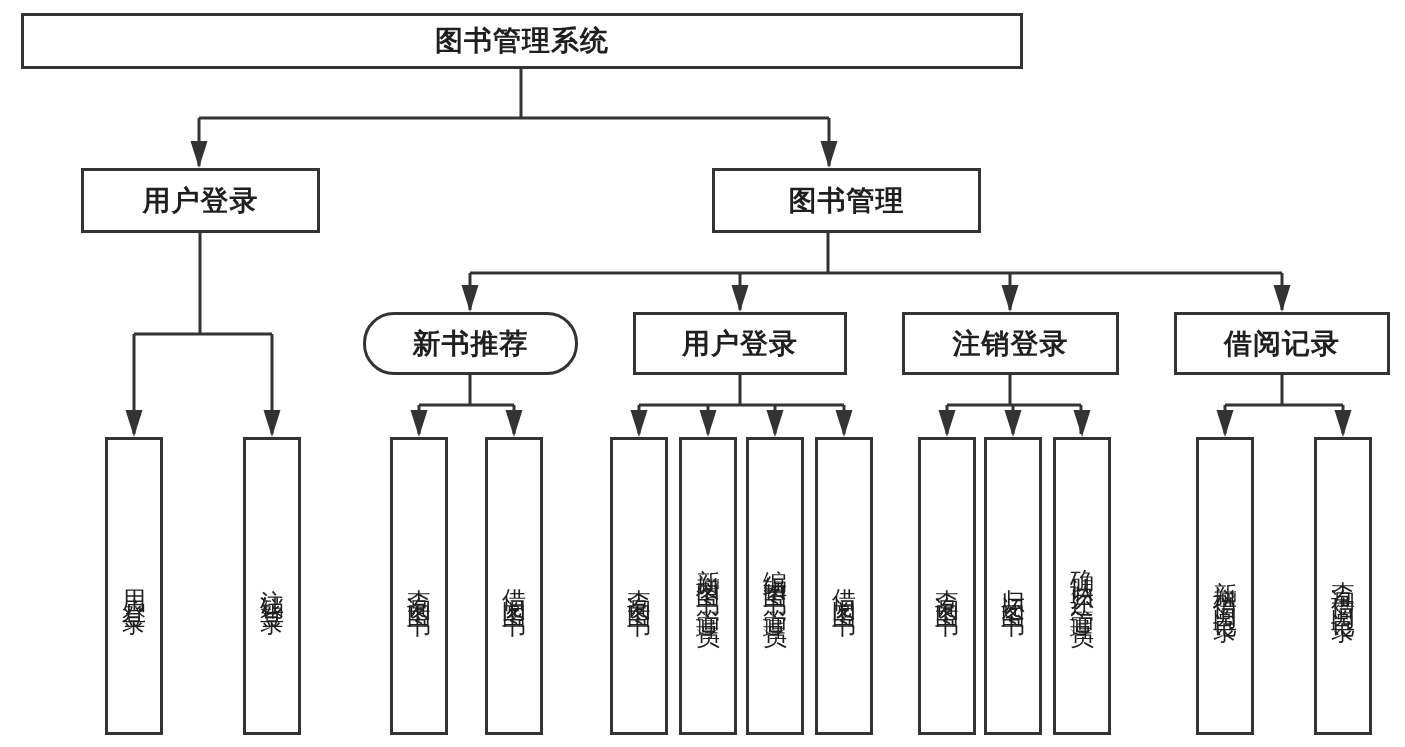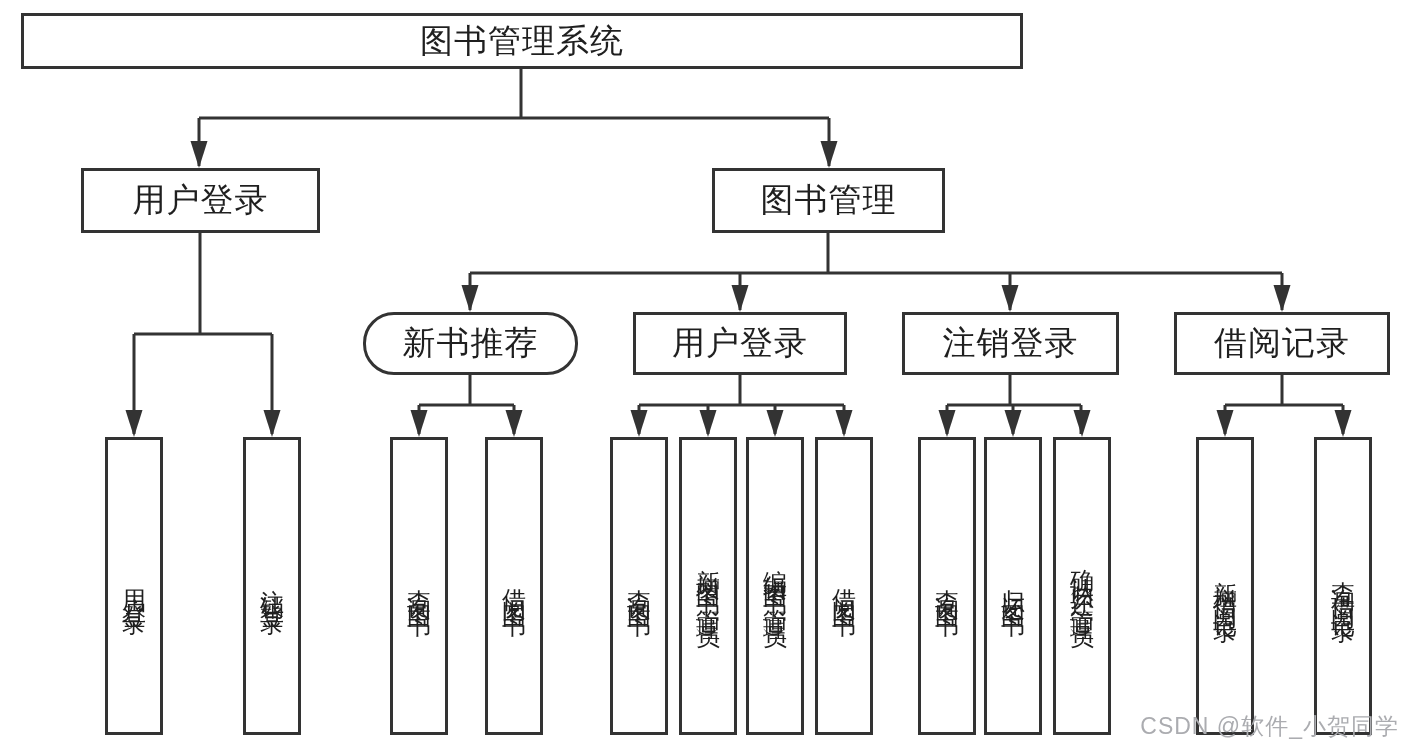--- a/index.html
+++ b/index.html
@@ -17,24 +17,25 @@
     overflow: hidden;
   }
   .node {
     position: absolute;
     box-sizing: border-box;
     border: 3px solid #333333;
     background: #ffffff;
     display: flex;
     align-items: center;
     justify-content: center;
-    font-size: 33px;
+    font-size: 28px;
     letter-spacing: 1px;
     white-space: nowrap;
     z-index: 2;
+    font-weight: bold;
   }
   .leaf {
     position: absolute;
     top: 437px;
     height: 298px;
     width: 58px;
     box-sizing: border-box;
     border: 3px solid #333333;
     background: #ffffff;
     display: flex;
@@ -102,21 +103,21 @@
     <use href="#ah" transform="translate(947,437)"></use>
     <use href="#ah" transform="translate(1013,437)"></use>
     <use href="#ah" transform="translate(1082,437)"></use>
     <use href="#ah" transform="translate(1225,437)"></use>
     <use href="#ah" transform="translate(1343,437)"></use>
   </svg>
 
   <div class="node" style="left:21px; top:13px; width:1002px; height:56px;">图书管理系统</div>
 
   <div class="node" style="left:81px; top:168px; width:239px; height:65px;">用户登录</div>
-  <div class="node" style="left:712px; top:168px; width:233px; height:65px;">图书管理</div>
+  <div class="node" style="left:712px; top:168px; width:269px; height:65px;">图书管理</div>
 
   <div class="node" style="left:363px; top:312px; width:215px; height:63px;border-radius:31px;">新书推荐</div>
   <div class="node" style="left:633px; top:312px; width:214px; height:63px;">用户登录</div>
   <div class="node" style="left:902px; top:312px; width:217px; height:63px;">注销登录</div>
   <div class="node" style="left:1174px; top:312px; width:216px; height:63px;">借阅记录</div>
 
   <div class="leaf" style="left:105px;">
     <span class="vtext">用户登录</span>
   </div>
   <div class="leaf" style="left:243px;">
@@ -153,15 +154,14 @@
     <span class="vtext">确认归还（管理员）</span>
   </div>
 
   <div class="leaf" style="left:1196px;">
     <span class="vtext">新增借阅记录</span>
   </div>
   <div class="leaf" style="left:1314px;">
     <span class="vtext">查询借阅记录</span>
   </div>
 
-  <div class="watermark">CSDN @软件_小贺同学</div>
 
 </div>
 
 </body></html>

